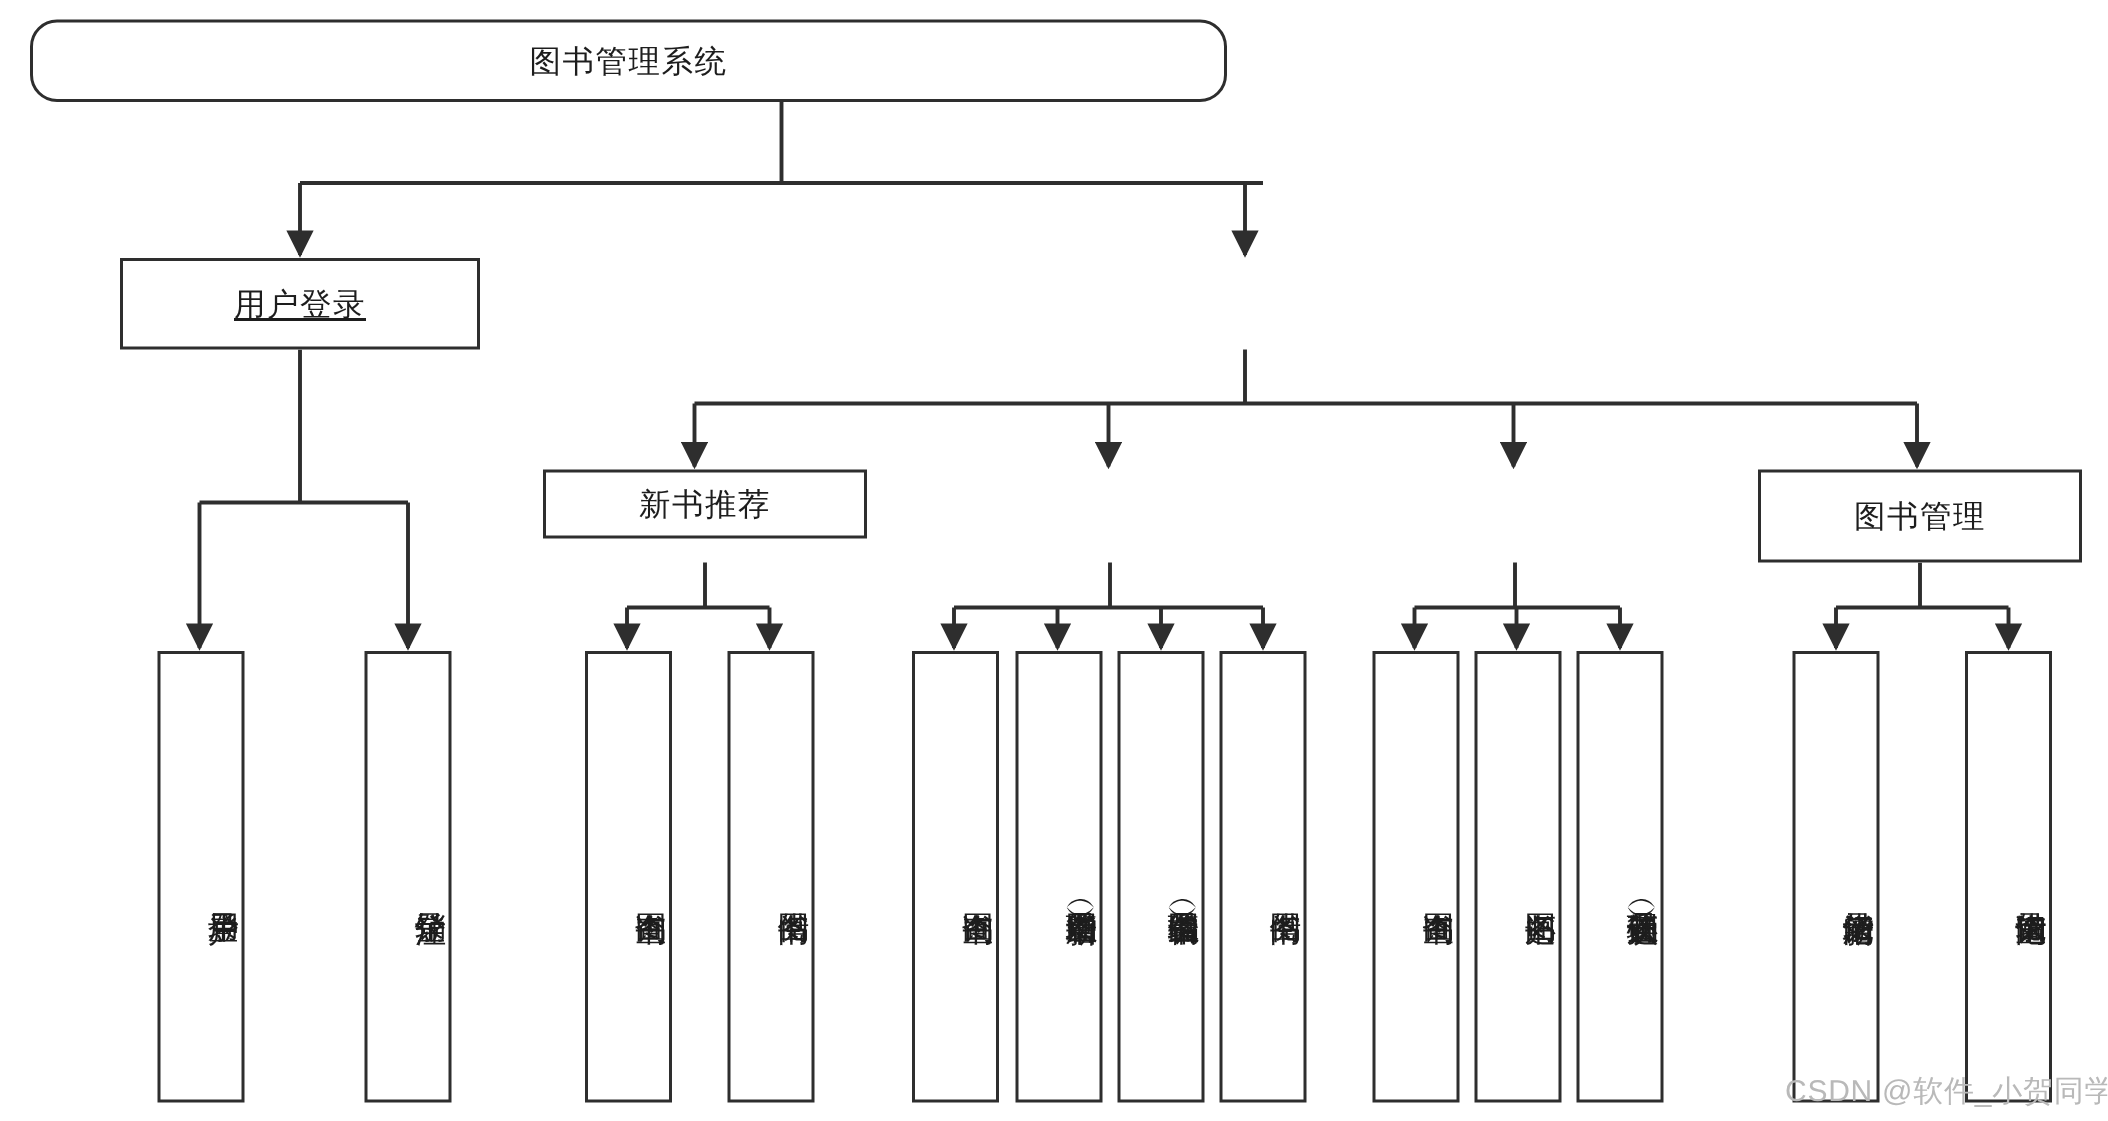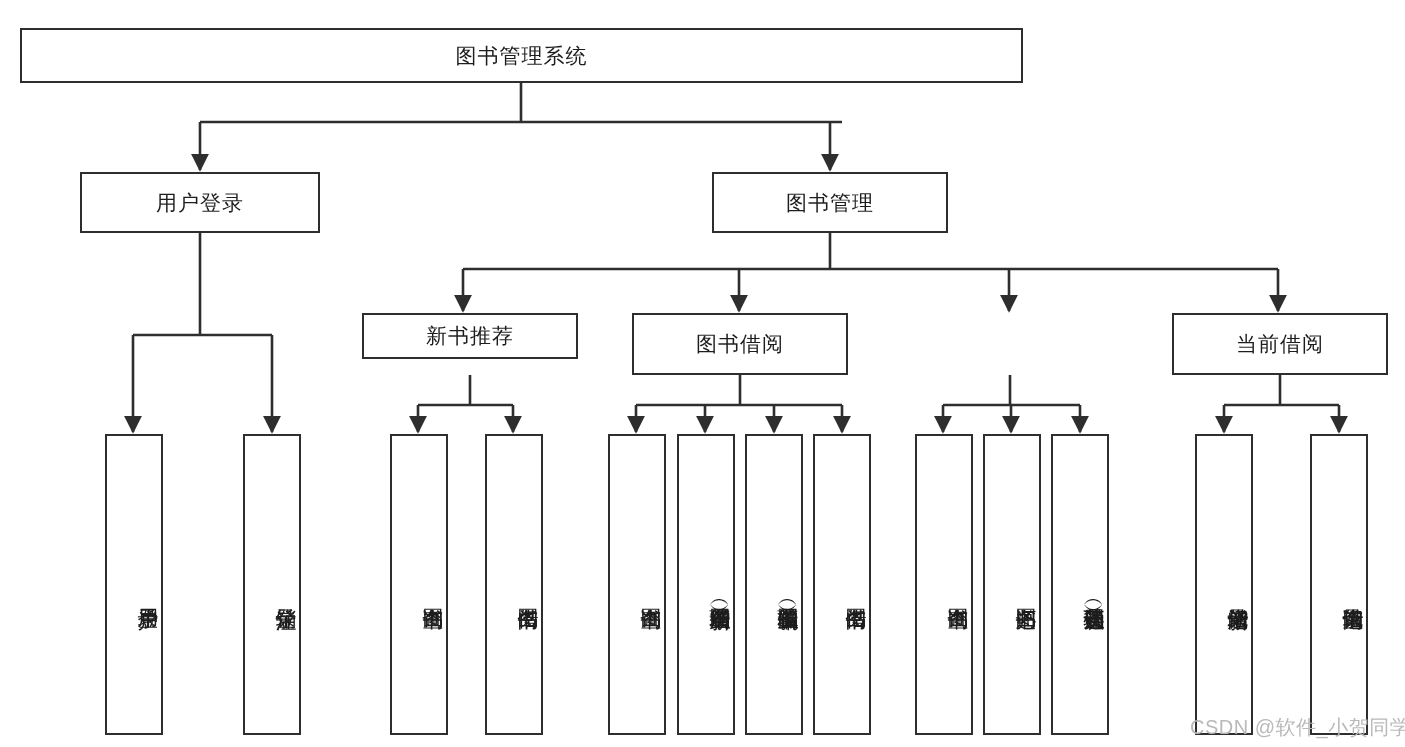--- a/index.html
+++ b/index.html
@@ -110,39 +110,33 @@
       <path d="M 1011 405 L 1011 432" marker-end="url(#arrow)"></path>
       <path d="M 1080 405 L 1080 432" marker-end="url(#arrow)"></path>
 
       <path d="M 1280 375 L 1280 405"></path>
       <path d="M 1224 405 L 1339 405"></path>
       <path d="M 1224 405 L 1224 432" marker-end="url(#arrow)"></path>
       <path d="M 1339 405 L 1339 432" marker-end="url(#arrow)"></path>
     </g>
   </svg>
 
-  <div class="node horiz" style="left:20px; top:28px; width:1003px; height:55px;">
+  <div class="node horiz" style="left:20px; top:13px; width:798px; height:55px;border-radius:18px;">
     <span>图书管理系统</span>
   </div>
 
-  <div class="node horiz" style="left:80px; top:172px; width:240px; height:61px;">
+  <div class="node horiz" style="left:80px; top:172px; width:240px; height:61px;text-decoration:underline;">
     <span>用户登录</span>
-  </div>
-  <div class="node horiz" style="left:712px; top:172px; width:236px; height:61px;">
-    <span>图书管理</span>
   </div>
 
   <div class="node horiz" style="left:362px; top:313px; width:216px; height:46px;">
     <span>新书推荐</span>
   </div>
-  <div class="node horiz" style="left:632px; top:313px; width:216px; height:62px;">
-    <span>图书借阅</span>
-  </div>
   <div class="node horiz" style="left:1172px; top:313px; width:216px; height:62px;">
-    <span>当前借阅</span>
+    <span>图书管理</span>
   </div>
 
   <div class="node vert" style="left:105px; top:434px; width:58px; height:301px;">
     <span class="vlabel">用户登录</span>
   </div>
   <div class="node vert" style="left:243px; top:434px; width:58px; height:301px;">
     <span class="vlabel">注销登录</span>
   </div>
 
   <div class="node vert" style="left:390px; top:434px; width:58px; height:301px;">

